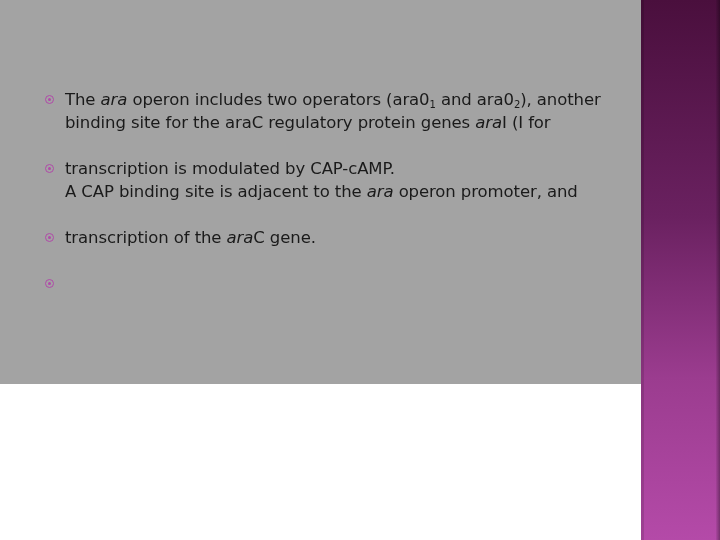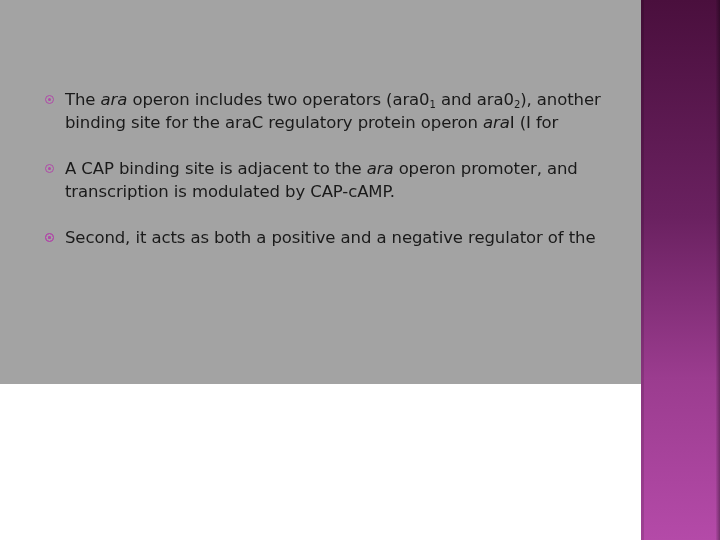--- a/index.html
+++ b/index.html
@@ -42,32 +42,32 @@
     em { font-style:italic; }
   </style>
 </head>
 <body>
 
 <div class="slide">
   <div class="content" id="bullet-list">
       <div class="bullet-item">
         <span class="bullet-icon"></span>
         <span class="line"><span>The </span><em>ara</em><span> operon includes two operators (ara0</span><sub>1</sub><span> and ara0</span><sub>2</sub><span>), another</span></span>
-        <span class="line"><span>binding site for the araC regulatory protein operon </span><em>ara</em><span>I (I for</span></span>
+        <span class="line"><span>binding site for the araC regulatory protein genes </span><em>ara</em><span>I (I for</span></span>
       </div>
       <div class="bullet-item">
         <span class="bullet-icon"></span>
+        <span class="line"><span>transcription is modulated by CAP-cAMP.</span></span>
         <span class="line"><span>A CAP binding site is adjacent to the </span><em>ara</em><span> operon promoter, and</span></span>
-        <span class="line"><span>transcription is modulated by CAP-cAMP.</span></span>
       </div>
       <div class="bullet-item">
         <span class="bullet-icon"></span>
+        <span class="line"><span>transcription of the </span><em>ara</em><span>C gene.</span></span>
       </div>
       <div class="bullet-item">
         <span class="bullet-icon"></span>
-        <span class="line"><span>Second, it acts as both a positive and a negative regulator of the</span></span>
       </div>
     </div>
   <div class="side-bar">
     <div class="side-bar-shade"></div>
     <div class="side-bar-edge"></div>
   </div>
 </div>
 
 </body></html>

